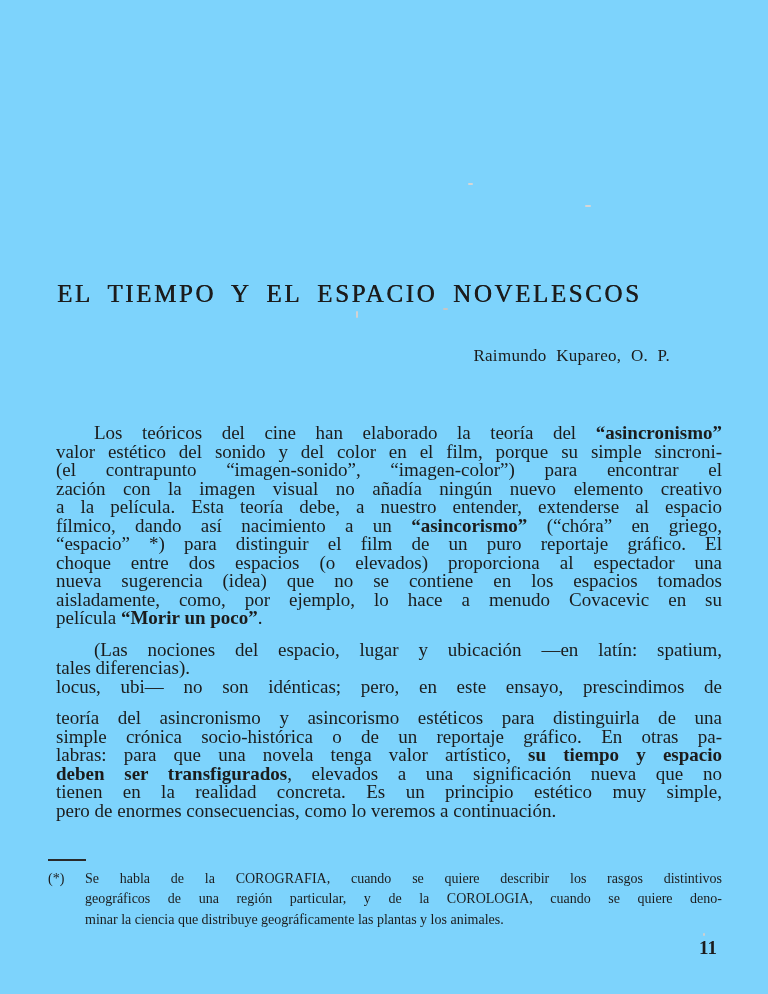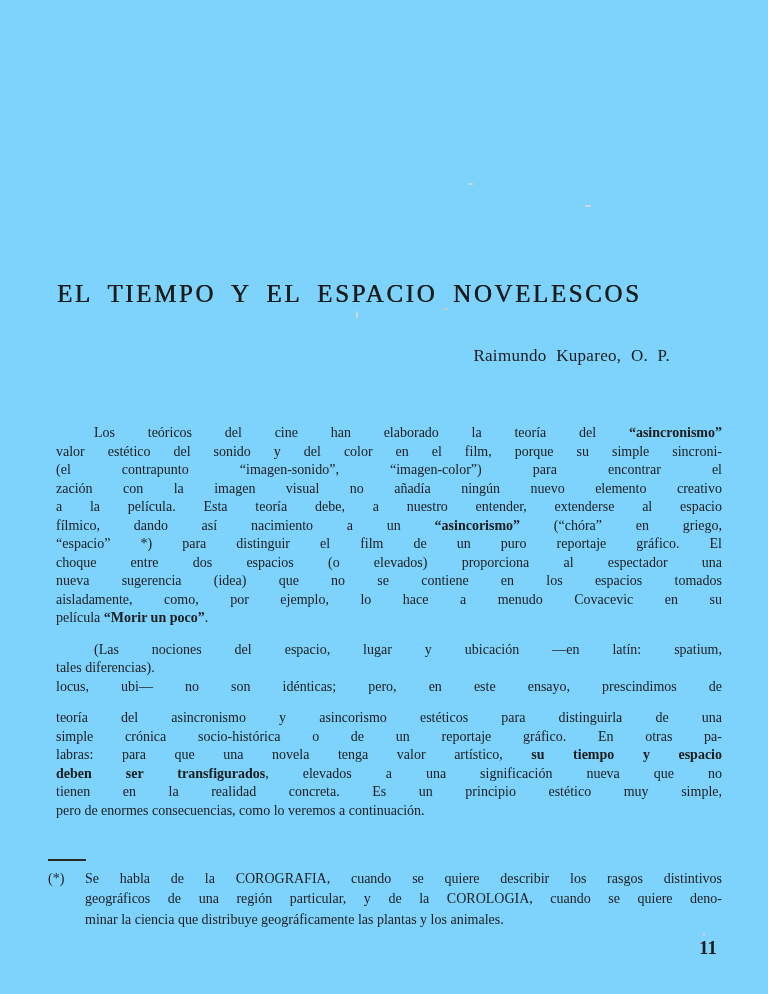--- a/index.html
+++ b/index.html
@@ -18,21 +18,21 @@
     letter-spacing:2.6px;word-spacing:7px;white-space:nowrap;
     text-shadow:0.5px 0 0 currentColor;
   }
   .author{
     position:absolute;top:346px;right:98px;
     font-size:17px;font-weight:normal;
     letter-spacing:0.3px;word-spacing:5px;white-space:nowrap;
   }
   .body-text{
     position:absolute;left:56px;right:46px;top:424px;
-    font-size:14px;line-height:18.5px;
+    font-size:19px;line-height:18.5px;
   }
   .para + .para{margin-top:13px;}
   .line{text-align:justify;text-align-last:justify;}
   .line.first{text-indent:38px;}
   .line.last{text-align-last:left;}
   .fn-rule{
     position:absolute;left:48px;top:859px;
     width:38px;height:2px;background:#2a2a2a;
   }
   .footnote{

